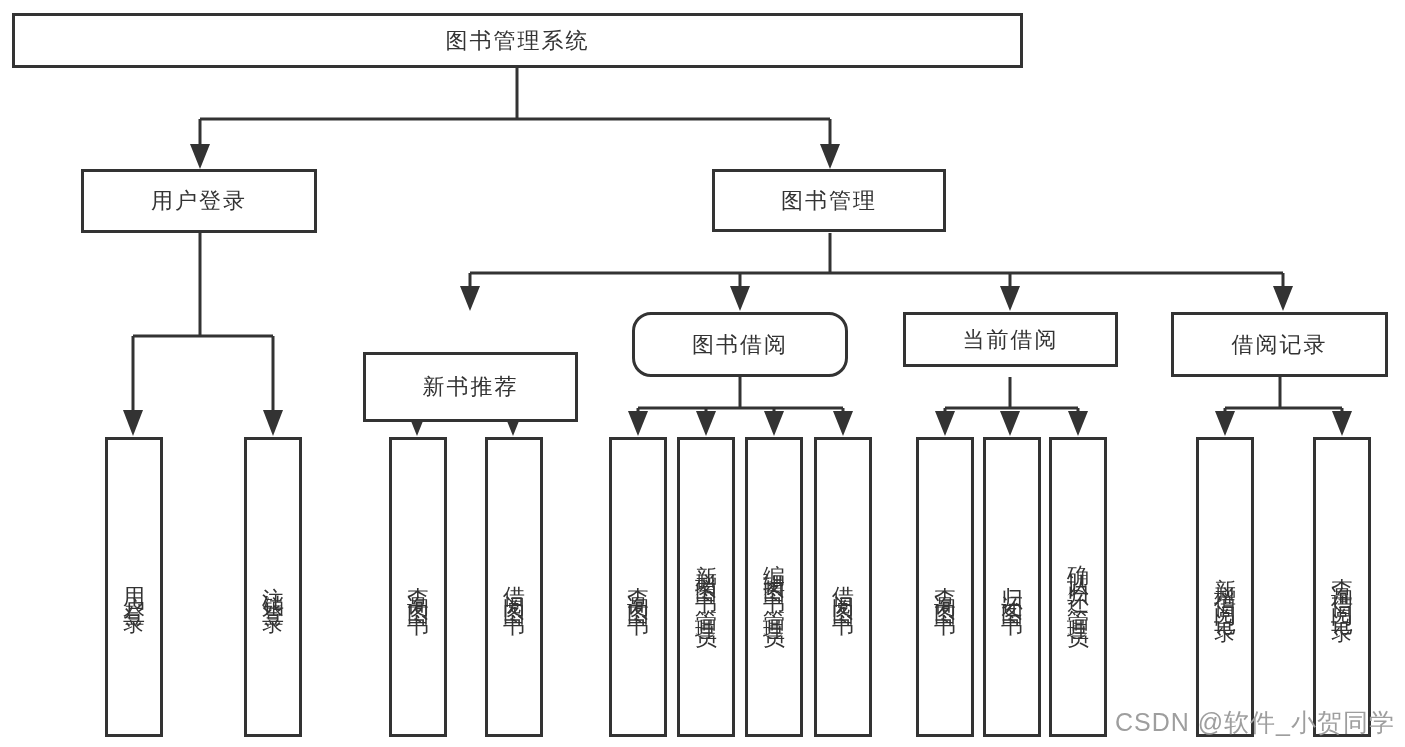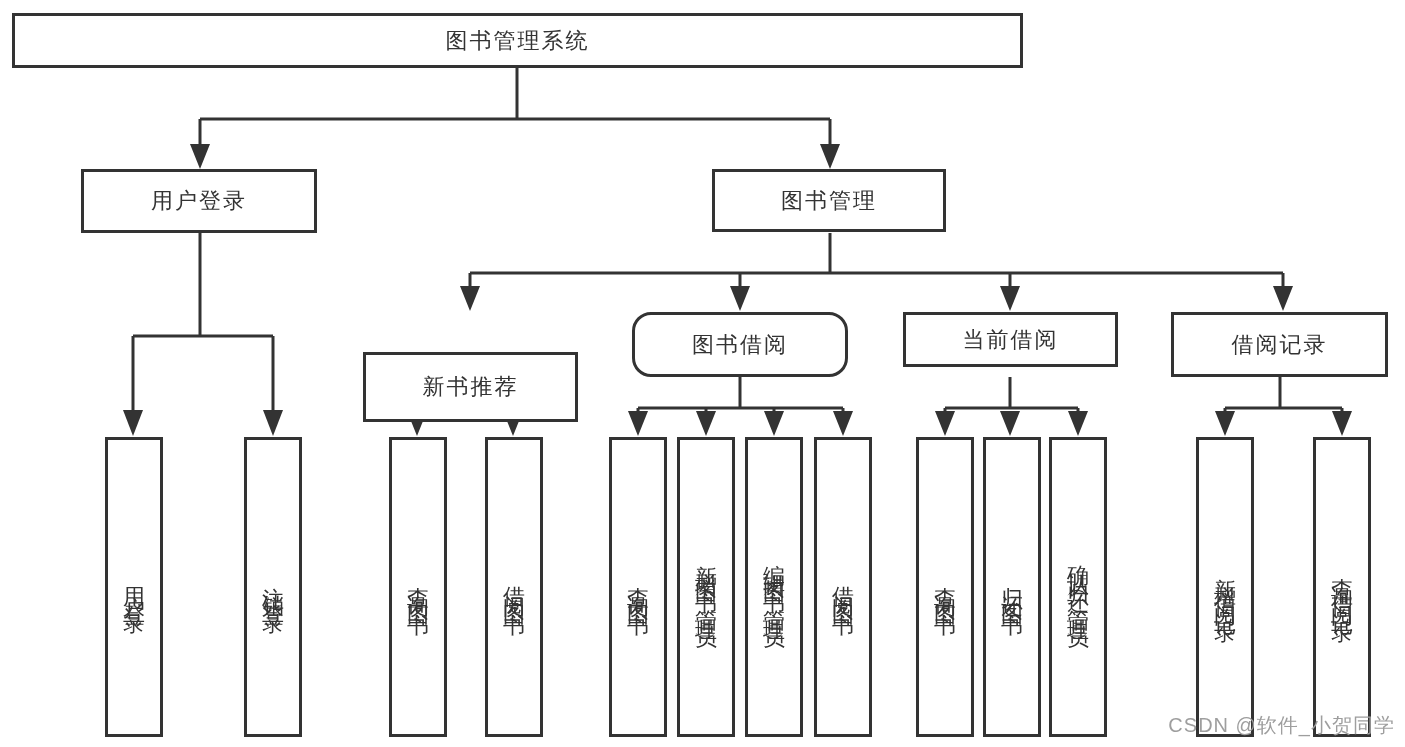--- a/index.html
+++ b/index.html
@@ -49,21 +49,21 @@
   .l-bw-add{left:677px;}
   .l-bw-edit{left:745px;}
   .l-bw-borrow{left:814px;}
   .l-cu-query{left:916px;}
   .l-cu-return{left:983px;}
   .l-cu-confirm{left:1049px;}
   .l-rc-add{left:1196px;}
   .l-rc-query{left:1313px;}
   #watermark{
     position:absolute;right:10px;bottom:8px;z-index:3;
-    color:#9e9e9e;font-size:20px;letter-spacing:1px;
+    color:#9e9e9e;font-size:25px;letter-spacing:1px;
   }
 </style>
 </head>
 <body>
 
 <svg id="connectors" viewBox="0 0 1405 747" xmlns="http://www.w3.org/2000/svg">
   <g stroke="#333333" stroke-width="3" fill="none">
 
     <path d="M517,68 V119"></path>
     <path d="M200,119 H830"></path>

